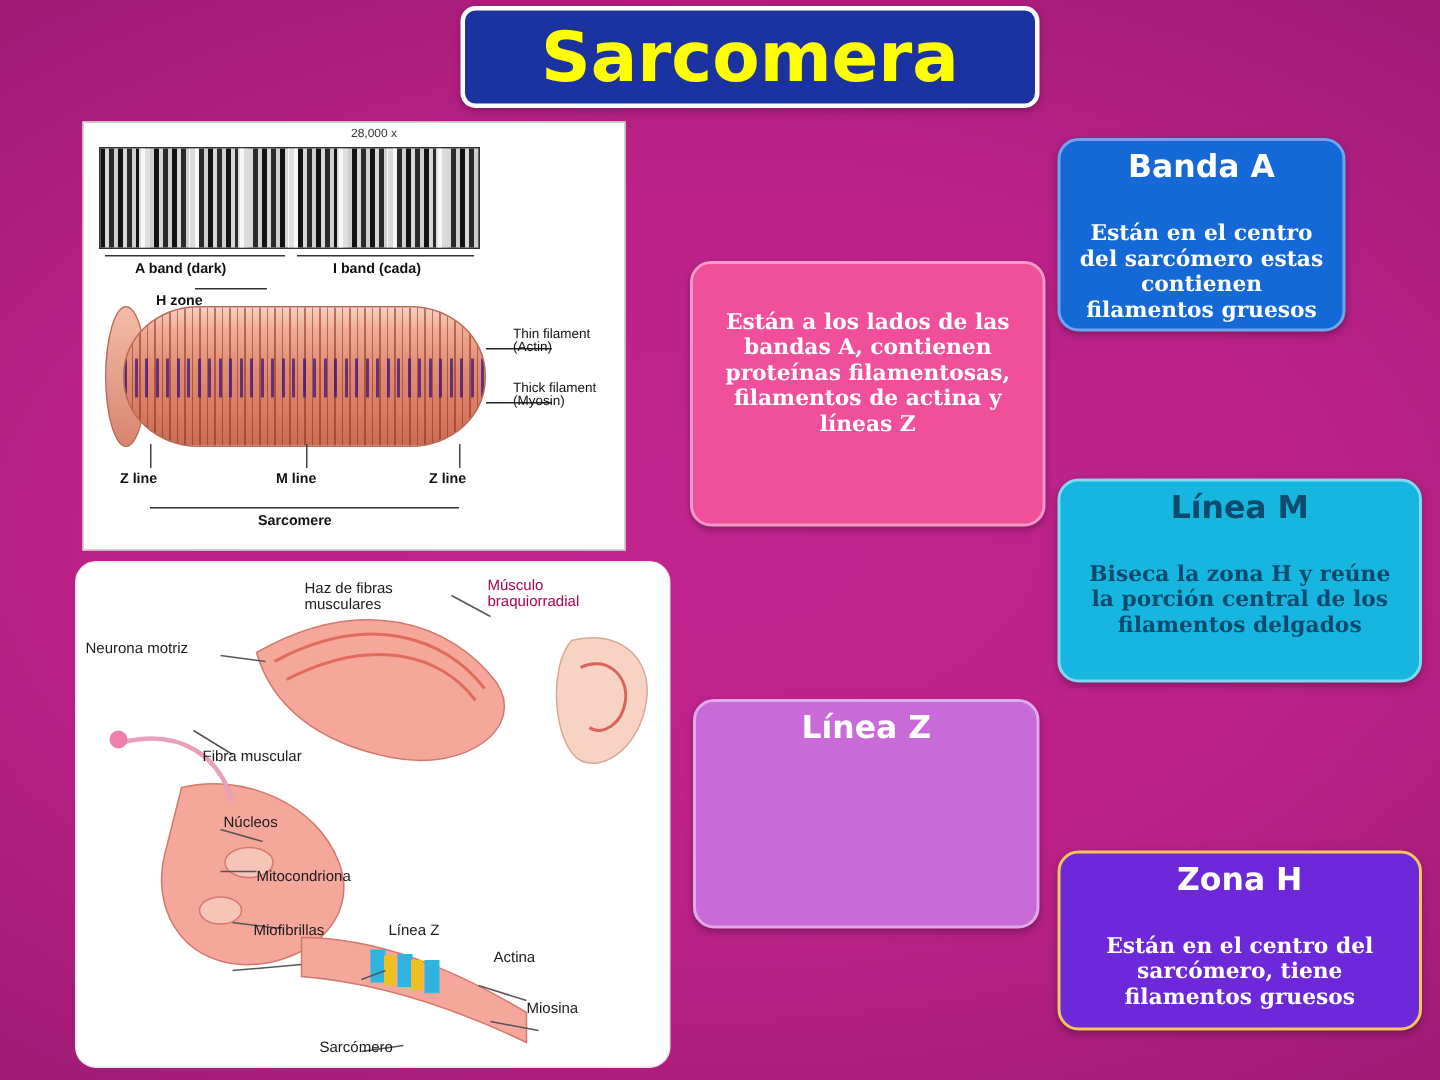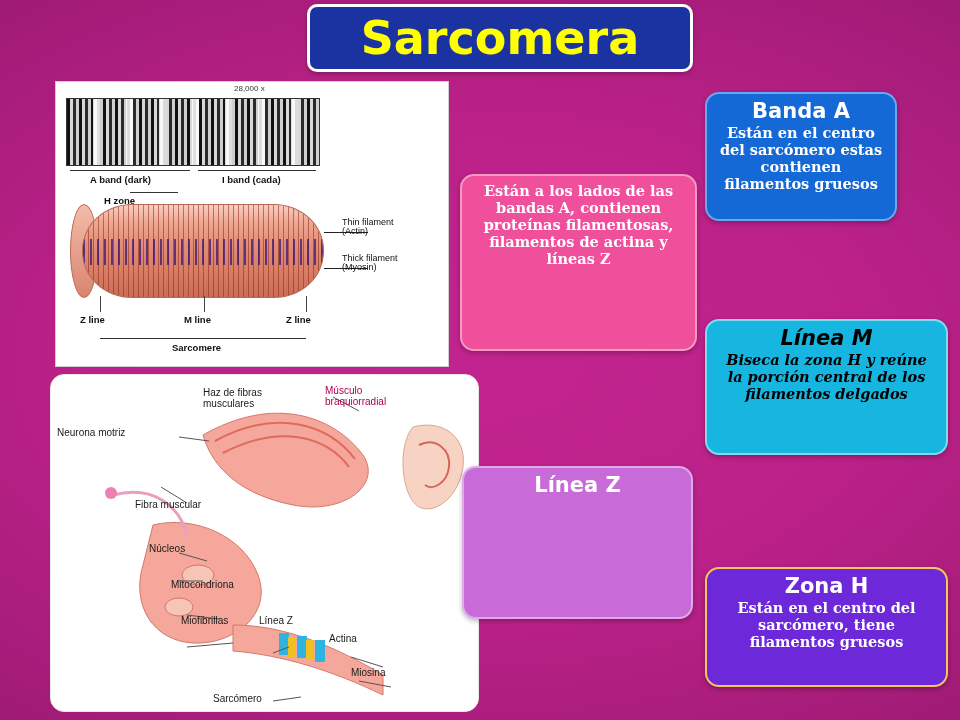--- a/index.html
+++ b/index.html
@@ -15,45 +15,45 @@
     position:absolute;left:307px;top:4px;width:380px;height:62px;
     background:#1b33a0;border:3px solid #ffffff;border-radius:10px;
     display:flex;align-items:center;justify-content:center;
     box-shadow:0 2px 4px rgba(0,0,0,.25);
   }
   #title-box .t{
     font-family:"DejaVu Sans", sans-serif;
     font-weight:bold;font-size:46px;color:#ffff00;letter-spacing:0px;line-height:1;
   }
   
-  .img-frame{position:absolute;background:#ffffff;overflow:hidden;padding-left:32px;}
+  .img-frame{position:absolute;background:#ffffff;overflow:hidden;}
   #img-sarcomere{left:55px;top:81px;width:360px;height:284px;border:1px solid #cfcfcf;}
   #img-muscle{left:50px;top:374px;width:395px;height:336px;border-radius:14px;border:1px solid #e6e6e6;}
   
   .box{
     position:absolute;border-radius:14px;
     text-align:center;
     box-shadow:0 2px 5px rgba(0,0,0,.28);
     padding:6px 10px 9px 10px;
     box-sizing:border-box;
   }
   .box .h{
     font-family:"DejaVu Sans", sans-serif;
     font-weight:bold;font-size:21px;line-height:1.1;margin-bottom:1px;
   }
   .box .b{
     font-family:"DejaVu Serif", serif;
-    font-weight:bold;font-size:14.5px;line-height:1.18;
+    font-weight:bold;font-size:14.5px;line-height:1.18;margin-top:24px;
   }
   #box-banda-a{left:705px;top:92px;width:192px;height:129px;background:#1469d6;border:2px solid #6aa7ef;}
   #box-banda-a .h,#box-banda-a .b{color:#ffffff;}
   #box-bandas-i{left:460px;top:174px;width:237px;height:177px;background:#ef4f9b;border:2px solid #f59ac4;}
   #box-bandas-i .h,#box-bandas-i .b{color:#ffffff;}
   #box-linea-m{left:705px;top:319px;width:243px;height:136px;background:#17b6e0;border:2px solid #7fd9ef;}
-  #box-linea-m .h,#box-linea-m .b{color:#000000;font-style:italic;}
+  #box-linea-m .h,#box-linea-m .b{color:#0c4a6e;}
   #box-linea-z{left:462px;top:466px;width:231px;height:153px;background:#c86bd8;border:2px solid #e0a9ea;}
   #box-linea-z .h,#box-linea-z .b{color:#ffffff;}
   #box-zona-h{left:705px;top:567px;width:243px;height:120px;background:#6d28d9;border:2px solid #f7c45f;}
   #box-zona-h .h,#box-zona-h .b{color:#ffffff;}
 
   
   #img-sarcomere .micro{
     position:absolute;left:10px;top:16px;width:252px;height:66px;
     background:
       repeating-linear-gradient(90deg,#121212 0 3px,#d8d8d8 3px 6px,#2a2a2a 6px 9px,#cfcfcf 9px 12px);
@@ -167,21 +167,21 @@
       <path d="M190 326 L218 322"></path>
     </g>
   </svg>
   <div style="position:absolute;left:0;top:0;width:395px;height:336px;font-family:'Liberation Sans',sans-serif;font-size:10px;color:#1a1a1a;">
     <div style="position:absolute;left:152px;top:12px;width:74px;line-height:1.1;">Haz de fibras musculares</div>
     <div style="position:absolute;left:274px;top:10px;width:70px;line-height:1.1;color:#b00050;">Músculo braquiorradial</div>
     <div style="position:absolute;left:6px;top:52px;width:72px;line-height:1.1;">Neurona motriz</div>
     <div style="position:absolute;left:84px;top:124px;">Fibra muscular</div>
     <div style="position:absolute;left:98px;top:168px;">Núcleos</div>
     <div style="position:absolute;left:120px;top:204px;">Mitocondriona</div>
-    <div style="position:absolute;left:118px;top:240px;margin-left:12px;">Miofibrillas</div>
+    <div style="position:absolute;left:118px;top:240px;">Miofibrillas</div>
     <div style="position:absolute;left:208px;top:240px;">Línea Z</div>
     <div style="position:absolute;left:278px;top:258px;">Actina</div>
     <div style="position:absolute;left:300px;top:292px;">Miosina</div>
     <div style="position:absolute;left:162px;top:318px;">Sarcómero</div>
   </div>
 </div>
 
 <div class="box" id="box-banda-a">
   <div class="h">Banda A</div>
   <div class="b">Están en el centro del sarcómero estas contienen filamentos gruesos</div>

